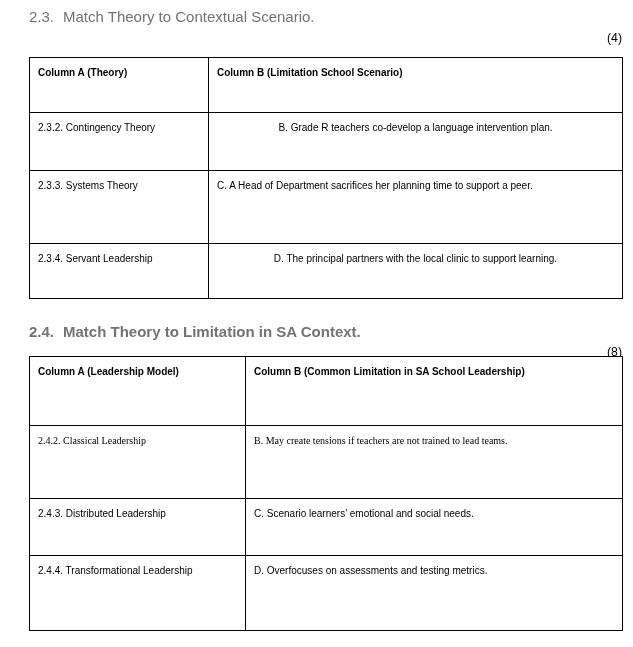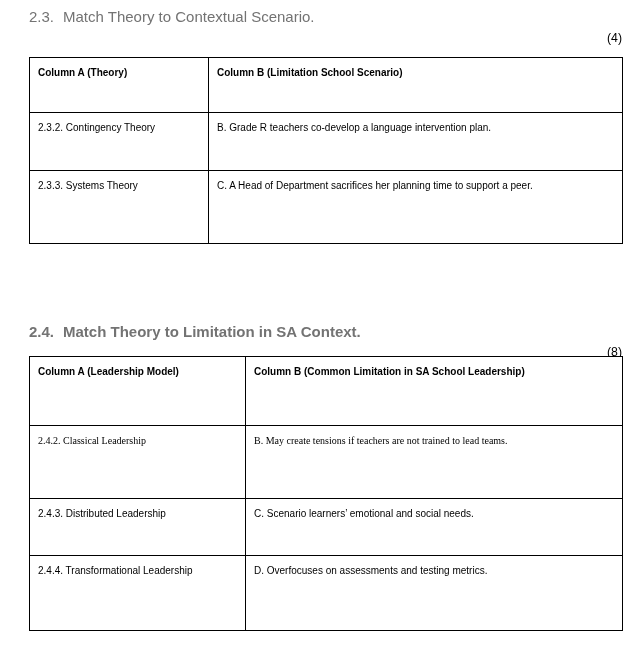--- a/index.html
+++ b/index.html
@@ -79,21 +79,21 @@
   }
   #table-1 col.c-a { width: 179px; }
   #table-1 col.c-b { width: 414px; }
   #table-1 th.h-a, #table-1 th.h-b { height: 26px; }
   #table-1 tr.r1 td { height: 44px; }
   #table-1 tr.r2 td { height: 29px; }
   #table-1 tr.r3 td { height: 44px; }
   #table-1 tr.r4 td { height: 26px; }
   #table-1 td.cell-b { text-align: justify; text-justify: inter-word; }
   #table-1 tr.r2 td.cell-b,
-  #table-1 tr.r4 td.cell-b { text-align: left; }
+  #table-1 tr.r4 td.cell-b { text-align: center; }
 
   
   #table-2 {
     left: 29px;
     top: 356px;
     width: 593px;
   }
   #table-2 col.c-a { width: 216px; }
   #table-2 col.c-b { width: 377px; }
   #table-2 th.h-a, #table-2 th.h-b { height: 40px; }
@@ -131,20 +131,24 @@
     </thead>
     <tbody>
       <tr class="r2">
         <td class="cell-a">2.3.2. Contingency Theory</td>
         <td class="cell-b">B. Grade R teachers co-develop a language intervention plan.</td>
       </tr>
       <tr class="r3">
         <td class="cell-a">2.3.3. Systems Theory</td>
         <td class="cell-b">C. A Head of Department sacrifices her planning time to support a peer.</td>
       </tr>
+      <tr class="r4">
+        <td class="cell-a">2.3.4. Servant Leadership</td>
+        <td class="cell-b">D. The principal partners with the local clinic to support learning.</td>
+      </tr>
     </tbody>
   </table>
 
   <div class="q-heading" id="heading-24">
     <span class="q-num">2.4.</span><span class="q-text">Match Theory to Limitation in SA Context.</span>
   </div>
 
   <div class="marks" id="marks-24">(8)</div>
 
   <table class="match-table" id="table-2">

